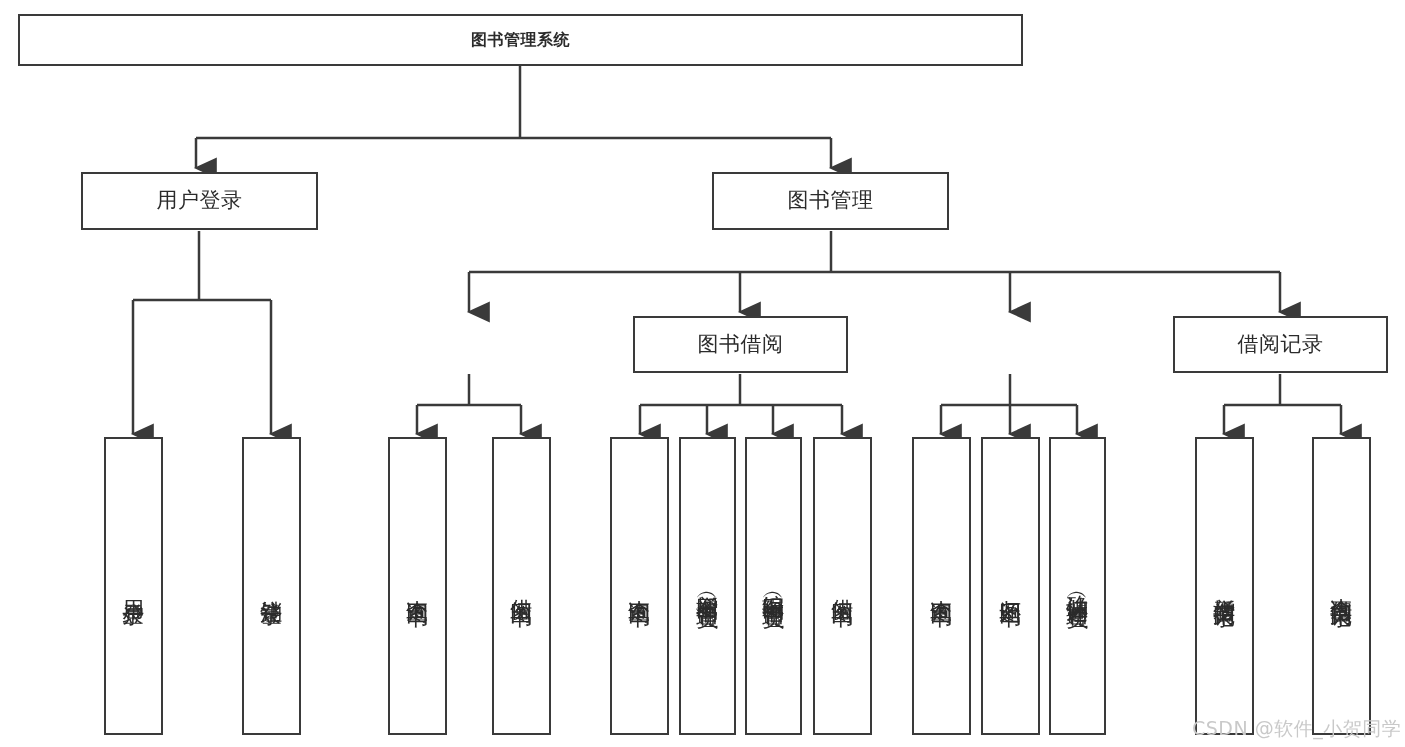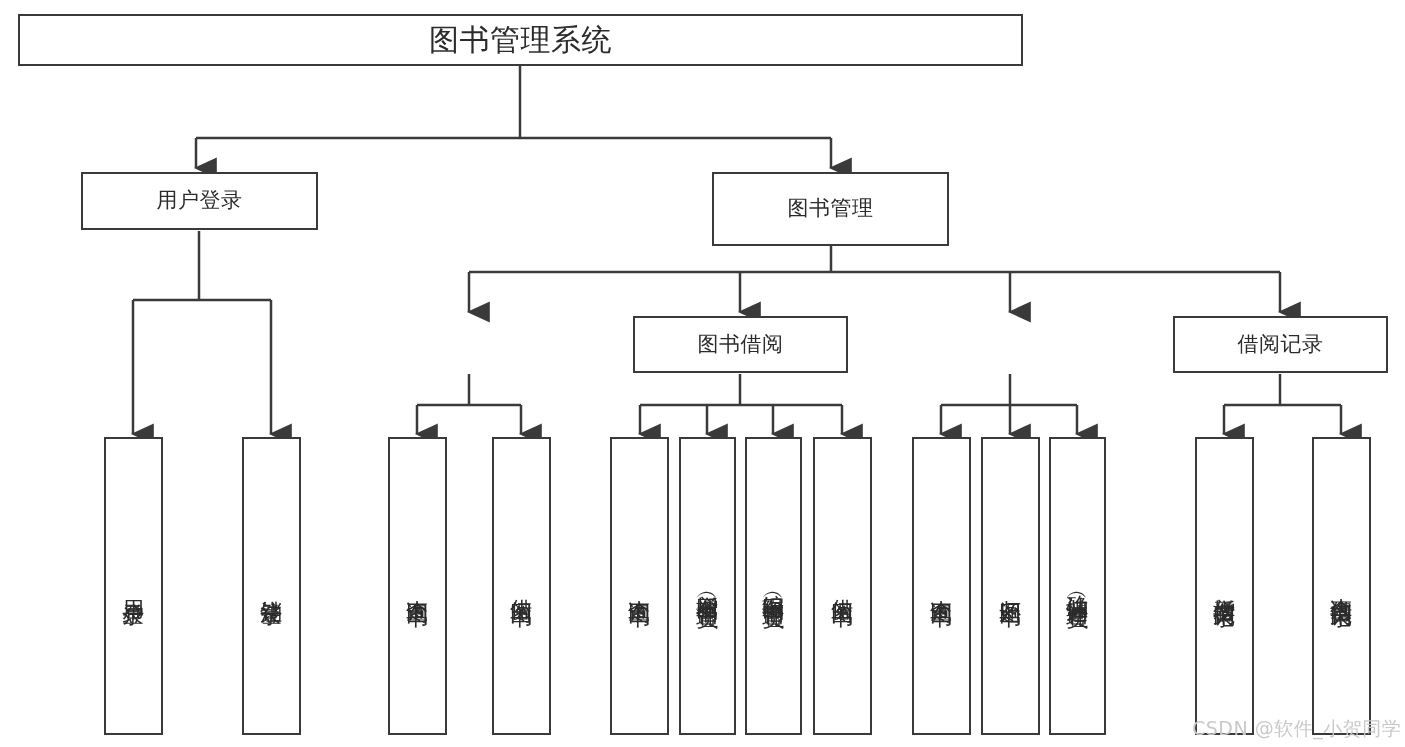--- a/index.html
+++ b/index.html
@@ -36,21 +36,22 @@
     justify-content: center;
     color: #2b2b2b;
     z-index: 2;
   }
   .node.h {
     font-size: 21px;
     line-height: 1.2;
     letter-spacing: 0.5px;
   }
   .node.root {
-    font-size: 30px;
+    font-size: 16px;
+    font-weight: bold;
   }
   .node.v {
     writing-mode: vertical-rl;
     text-orientation: upright;
     font-size: 22px;
     line-height: 1.25;
     letter-spacing: 2px;
     padding: 4px 0;
     text-align: center;
     white-space: nowrap;
@@ -126,21 +127,21 @@
   </svg>
 
   <div class="node h root" style="left:18px; top:14px; width:1005px; height:52px;">
     <span>图书管理系统</span>
   </div>
 
   <div class="node h" style="left:81px; top:172px; width:237px; height:58px;">
     <span>用户登录</span>
   </div>
 
-  <div class="node h" style="left:712px; top:172px; width:237px; height:74px;">
+  <div class="node h" style="left:712px; top:172px; width:237px; height:58px;">
     <span>图书管理</span>
   </div>
 
 
   <div class="node h" style="left:633px; top:316px; width:215px; height:57px;font-family:Liberation Serif, serif;">
     <span>图书借阅</span>
   </div>
 
 
   <div class="node h" style="left:1173px; top:316px; width:215px; height:57px;">

